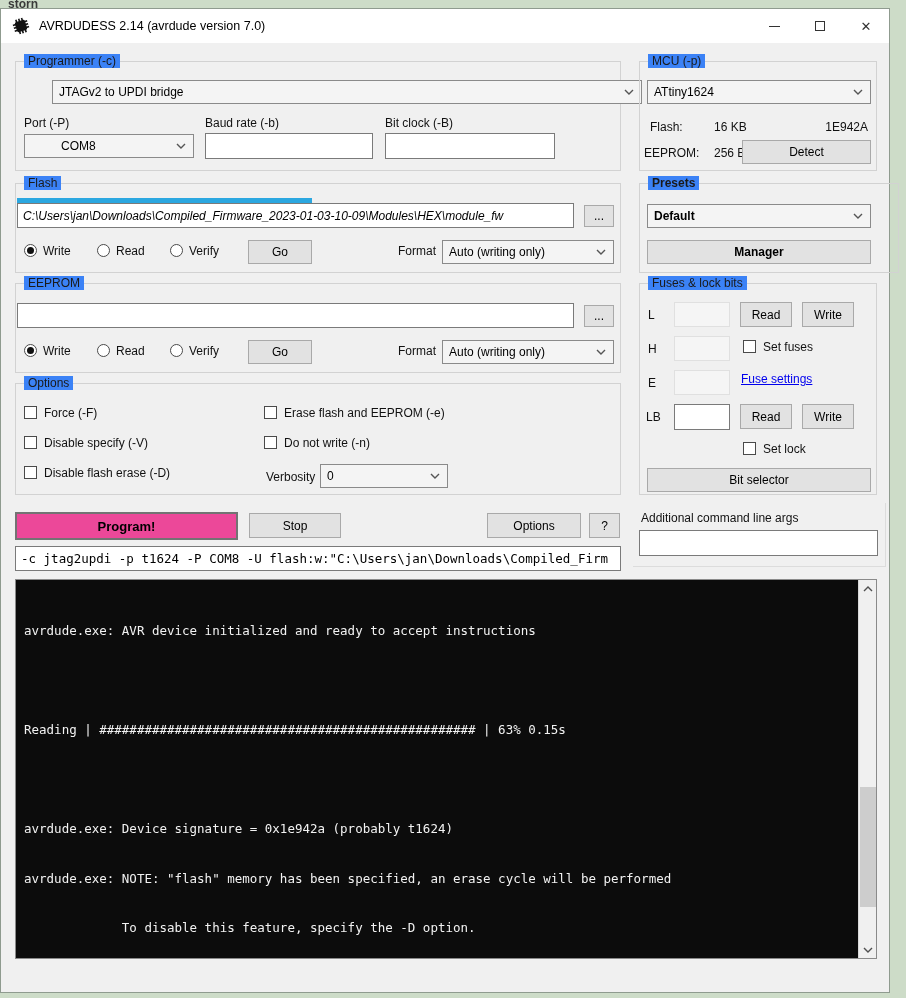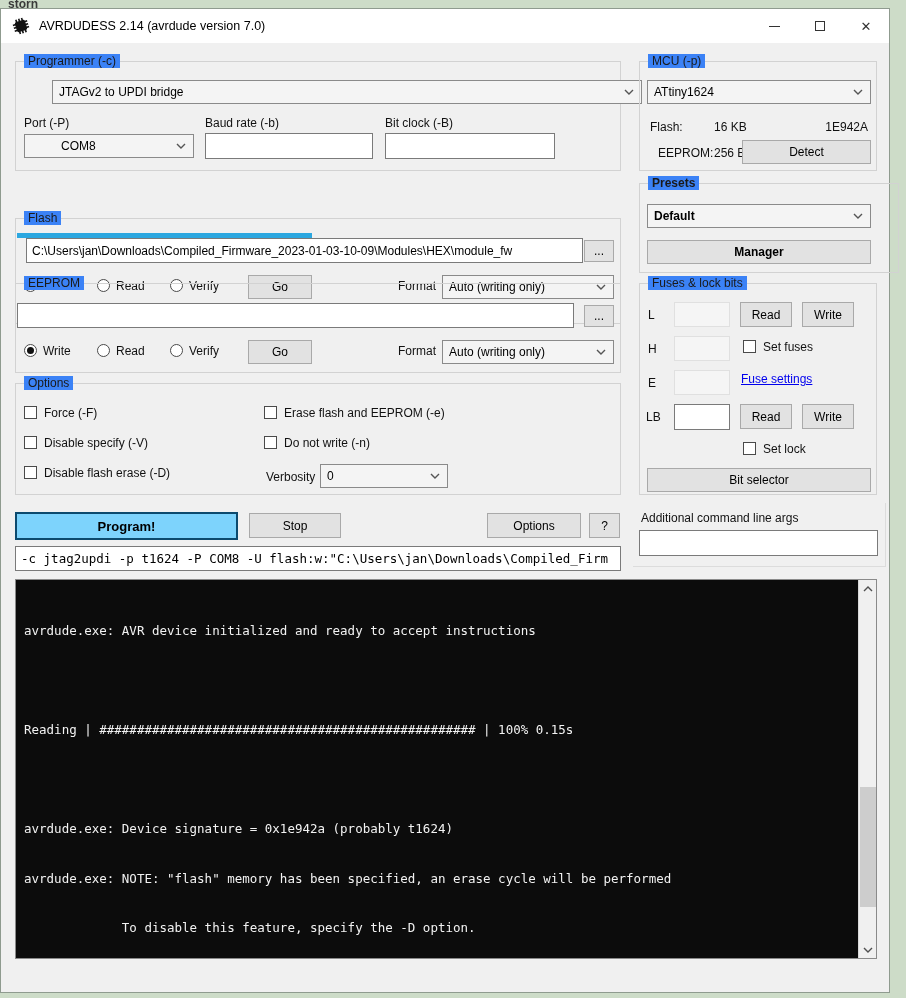--- a/index.html
+++ b/index.html
@@ -25,21 +25,21 @@
   .label { position:absolute; font-size:12px; color:#111; white-space:nowrap; }
 
   .combo { position:absolute; background:#f4f4f4; border:1px solid #8a8a8a; display:flex; align-items:center; font-size:12px; color:#000; padding-left:6px; }
   .combo .chev { position:absolute; right:7px; top:50%; margin-top:-3px; }
 
   .txt { position:absolute; background:#fff; border:1px solid #7a7a7a; font-size:12px; font-family:"Liberation Sans", sans-serif; padding:0 5px; color:#000; }
   .txt.mono { font-family:"DejaVu Sans Mono", monospace; font-size:12.5px; }
   .txt.dis { background:#f5f5f5; border-color:#e0e0e0; }
 
   .btn { position:absolute; background:#e2e2e2; border:1px solid #a9a9a9; font-size:12px; color:#000; display:flex; align-items:center; justify-content:center; white-space:nowrap; }
-  .btn-primary { border:2px solid #0c4a6e; background:#7dd3fc; font-weight:700; font-size:13px; }
+  .btn-primary { border:2px solid #737373; background:#ec4899; font-weight:700; font-size:13px; }
 
   .radio { position:absolute; width:13px; height:13px; border:1px solid #4a4a4a; border-radius:50%; background:#fff; display:flex; align-items:center; justify-content:center; }
   .radio.checked::after { content:""; width:7px; height:7px; border-radius:50%; background:#111; }
   .check { position:absolute; width:13px; height:13px; border:1px solid #4a4a4a; background:#fff; }
 
   .link { position:absolute; font-size:12px; color:#0000ee; text-decoration:underline; white-space:nowrap; }
 
   .progress-track { position:absolute; height:5px; background:transparent; }
   .progress-fill { height:100%; background:#2ba7e0; }
 
@@ -122,31 +122,31 @@
     <span class="legend">MCU (-p)</span>
     <div class="combo" style="left:7px; top:18px; width:224px; height:24px;">
       <span>ATtiny1624</span>
       <svg class="chev" width="10" height="6">
           <polyline points="1,1 5,5 9,1" fill="none" stroke="#555" stroke-width="1.4"></polyline>
         </svg>
     </div>
     <span class="label" style="left:10px; top:58px;">Flash:</span>
     <span class="label" style="left:74px; top:58px;">16 KB</span>
     <span class="label" style="right:8px; top:58px;">1E942A</span>
-    <span class="label" style="left:18px; top:84px;">EEPROM:</span>
+    <span class="label" style="left:4px; top:84px;">EEPROM:</span>
     <span class="label" style="left:74px; top:84px;">256 B</span>
     <div class="btn" style="left:102px; top:78px; width:129px; height:24px;">Detect</div>
   </div>
 
-  <div class="grp" style="left:14px; top:174px; width:606px; height:106px;margin-top:35px;">
+  <div class="grp" style="left:14px; top:174px; width:606px; height:90px;">
     <span class="legend">Flash</span>
     <div class="progress-track" style="left:1px; top:14px; width:557px;">
       <div class="progress-fill" style="width: 53%; background: rgb(43, 167, 224);"></div>
     </div>
-    <input class="txt" style="left: 10px; top: 19px; width: 557px; height: 25px;" value="C:\Users\jan\Downloads\Compiled_Firmware_2023-01-03-10-09\Modules\HEX\module_fw">
+    <input class="txt" style="left: 1px; top: 19px; width: 557px; height: 25px; font-style: italic;" value="C:\Users\jan\Downloads\Compiled_Firmware_2023-01-03-10-09\Modules\HEX\module_fw">
     <div class="btn" style="left:568px; top:21px; width:30px; height:22px;">...</div>
     <span class="radio checked" style="left:8px; top:60px;"></span>
     <span class="label" style="left:27px; top:60px;">Write</span>
     <span class="radio" style="left:81px; top:60px;"></span>
     <span class="label" style="left:100px; top:60px;">Read</span>
     <span class="radio" style="left:154px; top:60px;"></span>
     <span class="label" style="left:173px; top:60px;">Verify</span>
     <div class="btn" style="left:232px; top:56px; width:64px; height:24px;">Go</div>
     <span class="label" style="left:382px; top:60px;">Format</span>
     <div class="combo" style="left:426px; top:56px; width:172px; height:24px;">
@@ -240,21 +240,21 @@
     <span class="label" style="left:8px; top:8px;">Additional command line args</span>
     <input class="txt" style="left: 6px; top: 27px; width: 239px; height: 26px;" value="">
   </div>
 
   <input class="txt mono" style="left: 14px; top: 537px; width: 606px; height: 25px;" value="-c jtag2updi -p t1624 -P COM8 -U flash:w:&quot;C:\Users\jan\Downloads\Compiled_Firm">
 
   <div class="console">
     <div class="console-text">
       <div class="console-line">avrdude.exe: AVR device initialized and ready to accept instructions</div>
       <div class="console-line"></div>
-      <div class="console-line">Reading | ################################################## | 100% 0.15s</div>
+      <div class="console-line">Reading | ################################################## | 63% 0.15s</div>
       <div class="console-line"></div>
       <div class="console-line">avrdude.exe: Device signature = 0x1e942a (probably t1624)</div>
       <div class="console-line">avrdude.exe: NOTE: "flash" memory has been specified, an erase cycle will be performed</div>
       <div class="console-line">             To disable this feature, specify the -D option.</div>
       
       
       
       
       
       

